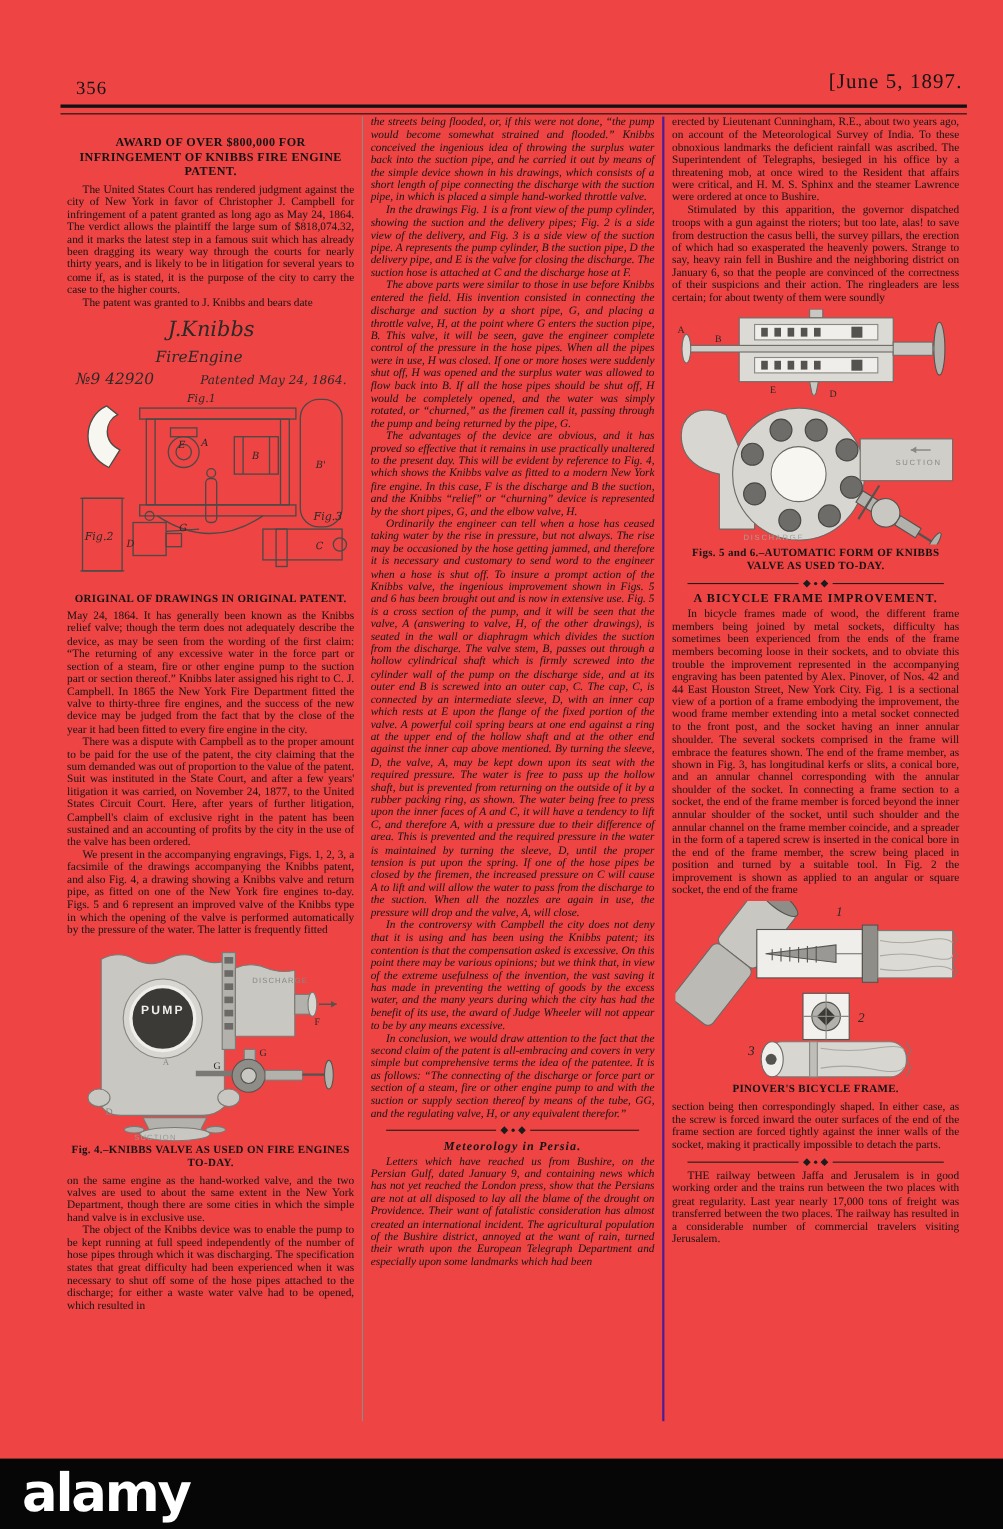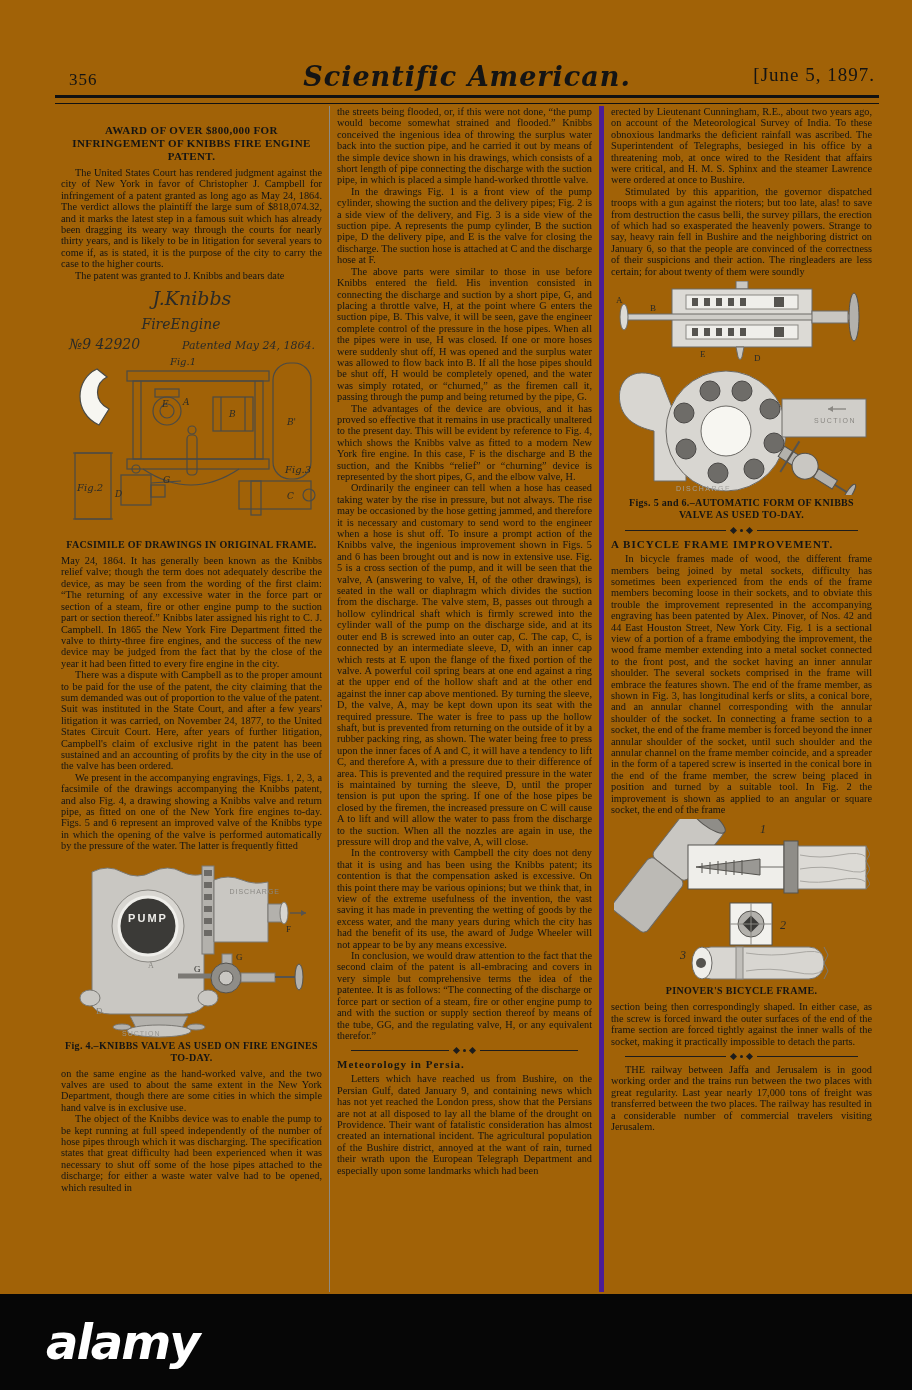--- a/index.html
+++ b/index.html
@@ -1,66 +1,65 @@
 <!DOCTYPE html>
 <html><head>
 <meta charset="utf-8">
 <style>
   html,body{margin:0;padding:0;background:#ffffff;}
-  .page{position:relative;width:912px;height:1390px;background:#a16207;overflow:hidden;
+  .page{position:relative;width:912px;height:1390px;background:#ef4444;overflow:hidden;
         font-family:"Liberation Serif",serif;color:#141414;}
   
   .masthead-row{position:absolute;top:56px;left:55px;width:824px;height:36px;}
   .page-num{position:absolute;left:14px;bottom:2px;font-size:17px;letter-spacing:1px;}
   .masthead{position:absolute;left:0;right:0;bottom:0;text-align:center;
             font-family:"DejaVu Serif",serif;font-weight:700;font-style:italic;
             font-size:27px;letter-spacing:1px;}
   .issue-date{position:absolute;right:4px;bottom:6px;font-size:19px;letter-spacing:1px;}
   .double-rule{position:absolute;top:95px;left:55px;width:824px;height:5px;
                border-top:3px solid #111;border-bottom:1px solid #111;}
   
   .columns{position:absolute;top:106px;left:54px;width:826px;height:1186px;display:flex;}
   .col{width:275px;box-sizing:border-box;padding:0 7px;height:1186px;overflow:hidden;}
-  .col-mid{border-left:1px solid #8d8b84;border-right:5px solid #4c1d95;}
+  .col-mid{border-left:1px solid #8d8b84;border-right:2px solid #4c1d95;font-style:italic;}
   .col p{margin:0;font-size:10.3px;line-height:11.4px;text-align:justify;text-indent:14px;}
   .col p.noindent{text-indent:0;}
   .art-title{font-weight:700;text-align:center;font-size:11px;line-height:13px;
              letter-spacing:.4px;margin:18px 0 4px;}
-  .sec-title{font-weight:700;text-align:left;font-size:11px;line-height:13px;
+  .sec-title{font-weight:700;text-align:center;font-size:11px;line-height:13px;
              letter-spacing:1px;margin:1px 0 2px;}
   .fig-caption{font-weight:700;text-align:center;font-size:10px;line-height:12px;
                letter-spacing:.3px;margin:2px 0 4px;}
   .figure-block{text-align:center;margin:4px 0 2px;}
   
   .orn{display:flex;align-items:center;margin:5px 14px 4px;height:8px;}
   .orn::before,.orn::after{content:"";flex:1;border-top:1px solid #1c1c1c;}
   .orn-glyphs{display:flex;align-items:center;gap:4px;padding:0 5px;}
   .dmd{width:5px;height:5px;background:#1c1c1c;transform:rotate(45deg);}
   .dot{width:3px;height:3px;background:#1c1c1c;border-radius:50%;}
   
   svg{display:block;margin:0 auto;}
   .script-txt{font-style:italic;font-family:"DejaVu Serif",serif;}
   
-  .alamy-bar{position:absolute;left:0;bottom:0;width:912px;height:96px;background:#060606;
+  .alamy-bar{position:absolute;left:0;bottom:0;width:912px;height:64px;background:#060606;
              display:flex;align-items:center;justify-content:space-between;
-             box-sizing:border-box;padding:0 46px;font-style:italic;}
+             box-sizing:border-box;padding:0 20px;}
   .alamy-logo{color:#fff;font-family:"DejaVu Sans",sans-serif;font-weight:700;
               font-size:48px;letter-spacing:-2px;line-height:1;}
   .alamy-right{text-align:right;color:#fff;font-family:"DejaVu Sans",sans-serif;}
   .alamy-id{font-size:15px;margin-bottom:4px;}
   .alamy-url{font-size:17px;font-weight:700;}
 </style>
 </head>
 <body>
 
 <div class="page">
 
   <div class="masthead-row">
     <span class="page-num">356</span>
-    <span class="masthead">Scientific American.</span>
     <span class="issue-date">[June 5, 1897.</span>
   </div>
   <div class="double-rule"></div>
 
   <div class="columns">
 
     <div class="col">
       <div class="art-title">AWARD OF OVER $800,000 FOR INFRINGEMENT OF KNIBBS FIRE ENGINE PATENT.</div>
       <p>The United States Court has rendered judgment against the city of New York in favor of Christopher J. Campbell for infringement of a patent granted as long ago as May 24, 1864.  The verdict allows the plaintiff the large sum of $818,074.32, and it marks the latest step in a famous suit which has already been dragging its weary way through the courts for nearly thirty years, and is likely to be in litigation for several years to come if, as is stated, it is the purpose of the city to carry the case to the higher courts.</p>
       <p>The patent was granted to J. Knibbs and bears date</p>
@@ -111,21 +110,21 @@
             <text x="222" y="188" font-size="10">Fig.3</text>
             <text x="120" y="120" font-size="9">A</text>
             <text x="99" y="122" font-size="9">E</text>
             <text x="166" y="132" font-size="9">B</text>
             <text x="100" y="198" font-size="9">G</text>
             <text x="52" y="212" font-size="9">D</text>
             <text x="224" y="214" font-size="9">C</text>
             <text x="224" y="140" font-size="9">B'</text>
           </g>
         </svg>
-        <div class="fig-caption">FACSIMILE OF DRAWINGS IN ORIGINAL FRAME.</div>
+        <div class="fig-caption">ORIGINAL OF DRAWINGS IN ORIGINAL PATENT.</div>
       </div>
 
       <p class="noindent">May 24, 1864.  It has generally been known as the Knibbs relief valve; though the term does not adequately describe the device, as may be seen from the wording of the first claim: “The returning of any excessive water in the force part or section of a steam, fire or other engine pump to the suction part or section thereof.”  Knibbs later assigned his right to C. J. Campbell.  In 1865 the New York Fire Department fitted the valve to thirty-three fire engines, and the success of the new device may be judged from the fact that by the close of the year it had been fitted to every fire engine in the city.</p>
       <p>There was a dispute with Campbell as to the proper amount to be paid for the use of the patent, the city claiming that the sum demanded was out of proportion to the value of the patent.  Suit was instituted in the State Court, and after a few years' litigation it was carried, on November 24, 1877, to the United States Circuit Court.  Here, after years of further litigation, Campbell's claim of exclusive right in the patent has been sustained and an accounting of profits by the city in the use of the valve has been ordered.</p>
       <p>We present in the accompanying engravings, Figs. 1, 2, 3, a facsimile of the drawings accompanying the Knibbs patent, and also Fig. 4, a drawing showing a Knibbs valve and return pipe, as fitted on one of the New York fire engines to-day.  Figs. 5 and 6 represent an improved valve of the Knibbs type in which the opening of the valve is performed automatically by the pressure of the water.  The latter is frequently fitted</p>
 
       <div class="figure-block">
         <svg width="236" height="182" viewBox="0 0 236 182">
 
           <path d="M18,16 q16,-8 30,0 q16,8 30,0 q16,-8 30,0 q10,5 22,2 l0,132 q-8,8 -20,8 l-74,0 q-12,0 -18,-8 Z" fill="#c9c7c2" stroke="#7b7974" stroke-width="1"></path>

